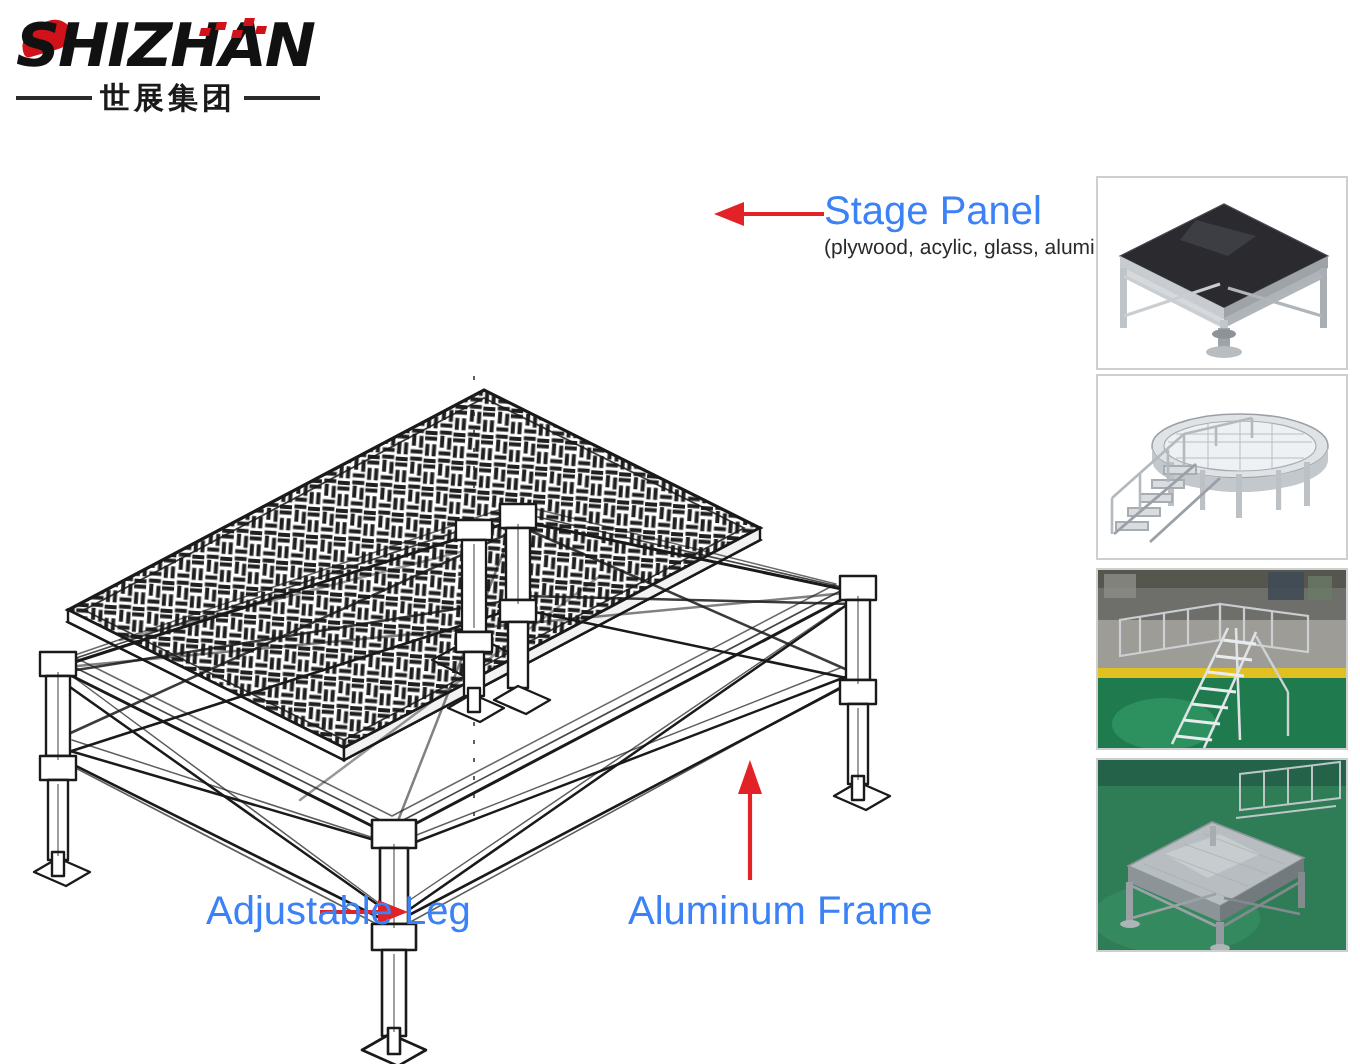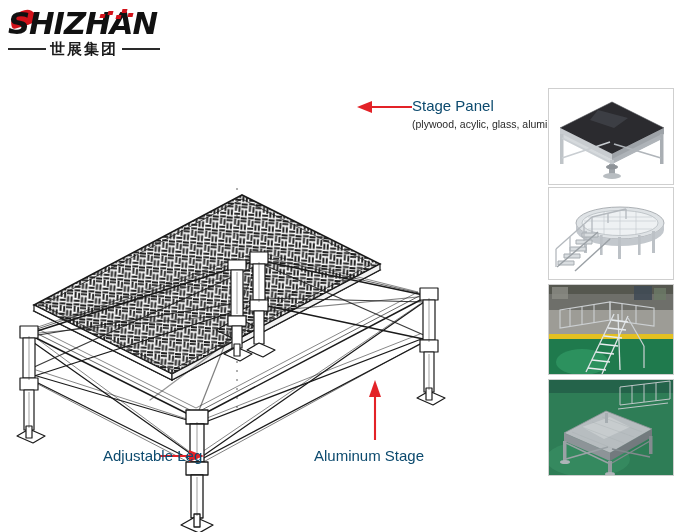--- a/index.html
+++ b/index.html
@@ -46,21 +46,21 @@
     letter-spacing:2px;white-space:nowrap;line-height:18px;
   }
 
   
   .diagram{position:absolute;left:0;top:48px;width:545px;height:484px;}
   .diagram svg{display:block;}
 
   
   .callout{position:absolute;color:#1b1b1b;}
   .callout .main{
-    font-size:15px;font-weight:400;color:#0c4a6e;
+    font-size:20px;font-weight:400;color:#3b82f6;
     white-space:nowrap;line-height:20px;
   }
   .callout .sub{
     font-size:10.5px;color:#2a2a2a;white-space:nowrap;
     line-height:13px;margin-top:2px;
   }
   #lbl-stage-panel{left:412px;top:96px;}
   #lbl-adjustable-leg{left:103px;top:446px;text-align:right;}
   #lbl-aluminum-frame{left:314px;top:446px;}
 
@@ -267,21 +267,21 @@
   <div class="callout" id="lbl-stage-panel">
     <div class="main">Stage Panel</div>
     <div class="sub">(plywood, acylic, glass, aluminum)</div>
   </div>
 
   <div class="callout" id="lbl-adjustable-leg">
     <div class="main">Adjustable Leg</div>
   </div>
 
   <div class="callout" id="lbl-aluminum-frame">
-    <div class="main">Aluminum Stage</div>
+    <div class="main">Aluminum Frame</div>
   </div>
 
   <div class="photos">
 
     <div class="photo" id="photo-1">
       <svg width="126" height="97" viewBox="0 0 126 97">
         <rect width="126" height="97" fill="#ffffff"></rect>
 
         <polygon points="12,40 64,14 116,40 64,66" fill="#2b2b2f"></polygon>
         <polygon points="12,40 64,14 116,40 64,66" fill="none" stroke="#45474b" stroke-width="0.6"></polygon>

